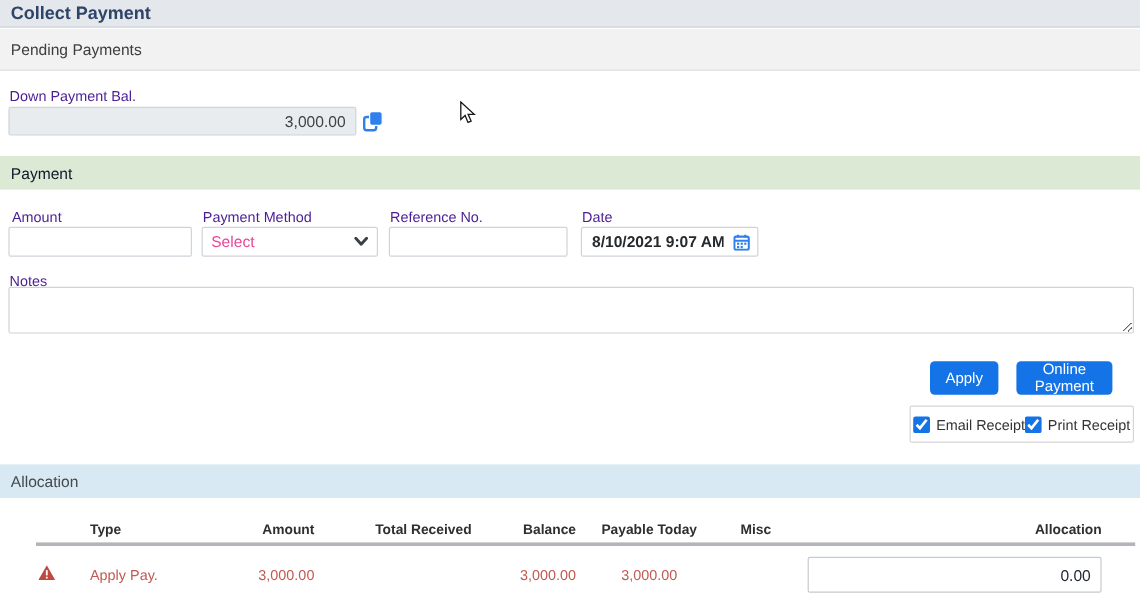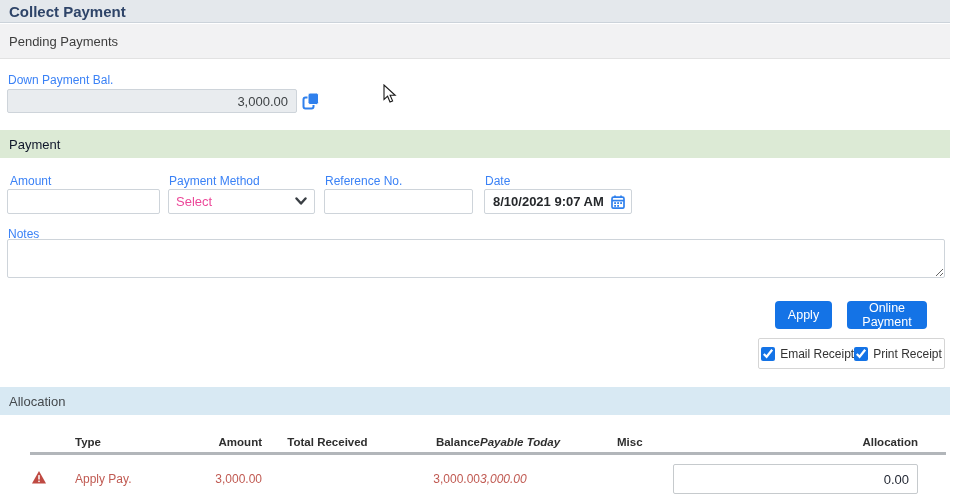--- a/index.html
+++ b/index.html
@@ -8,21 +8,21 @@
     font-family:"Liberation Sans","DejaVu Sans",sans-serif;color:#3a3a3a;
   }
   .abs{position:absolute;}
   
   #title-bar{top:0;left:0;width:950px;height:23px;background:#e4e8ec;border-bottom:1px solid #ccd3da;
     display:flex;align-items:center;padding-left:9px;box-sizing:border-box;}
   #title-bar .title{font-size:15px;font-weight:bold;color:#2e4468;}
   #pending-bar{top:24px;left:0;width:950px;height:35px;background:#f2f2f3;border-bottom:1px solid #e2e2e2;
     display:flex;align-items:center;padding-left:9px;box-sizing:border-box;font-size:13px;color:#3d3d3d;}
   
-  .fld-label{font-size:12px;color:#3b82f6;}
+  .fld-label{font-size:12px;color:#4c1d95;}
   .txt-input{
     box-sizing:border-box;border:1px solid #ced4da;background:#fff;border-radius:2px;
     font-family:inherit;font-size:13px;color:#333;padding:0 8px;outline:none;
   }
   #dp-label{top:73px;left:8px;}
   #dp-input{top:89px;left:7px;width:290px;height:24px;background:#e9ecef;text-align:right;color:#3f4346;}
   #dp-copy{top:92px;left:302px;width:18px;height:18px;cursor:pointer;}
   
   #payment-bar{top:130px;left:0;width:950px;height:28px;background:#dcead5;
     display:flex;align-items:center;padding-left:9px;box-sizing:border-box;font-size:13px;color:#0f172a;}
@@ -55,23 +55,23 @@
   
   #alloc-bar{top:387px;left:0;width:950px;height:28px;background:#d8e9f3;
     display:flex;align-items:center;padding-left:9px;box-sizing:border-box;font-size:13px;color:#44494d;}
   .t-row{position:absolute;left:30px;width:916px;display:flex;align-items:center;box-sizing:border-box;}
   #t-head{top:433px;height:18px;font-size:11.5px;font-weight:bold;color:#2f2f2f;}
   #t-underline{top:452px;left:30px;width:916px;height:3px;background:#b2b6ba;}
   #t-row1{top:461px;height:36px;font-size:12px;color:#c05a52;}
   .c-icon{width:45px;}
   .c-type{width:90px;}
   .c-amount{width:97px;text-align:right;}
-  .c-total{width:131px;text-align:center;}
+  .c-total{width:131px;text-align:right;}
   .c-balance{width:87px;text-align:right;}
-  .c-payable{width:122px;text-align:left;font-style:italic;}
+  .c-payable{width:122px;text-align:center;}
   .c-misc{width:52px;padding-left:15px;box-sizing:border-box;}
   .c-alloc{flex:1;text-align:right;padding-right:28px;box-sizing:border-box;}
   #alloc-input{width:245px;height:30px;border:1px solid #c6cacd;border-radius:2px;box-sizing:border-box;
     font-family:inherit;font-size:13px;color:#1f2430;text-align:right;padding:0 8px;outline:none;}
   #cursor{top:84px;left:383px;pointer-events:none;}
 </style>
 </head>
 <body>
 
 <div id="app">

